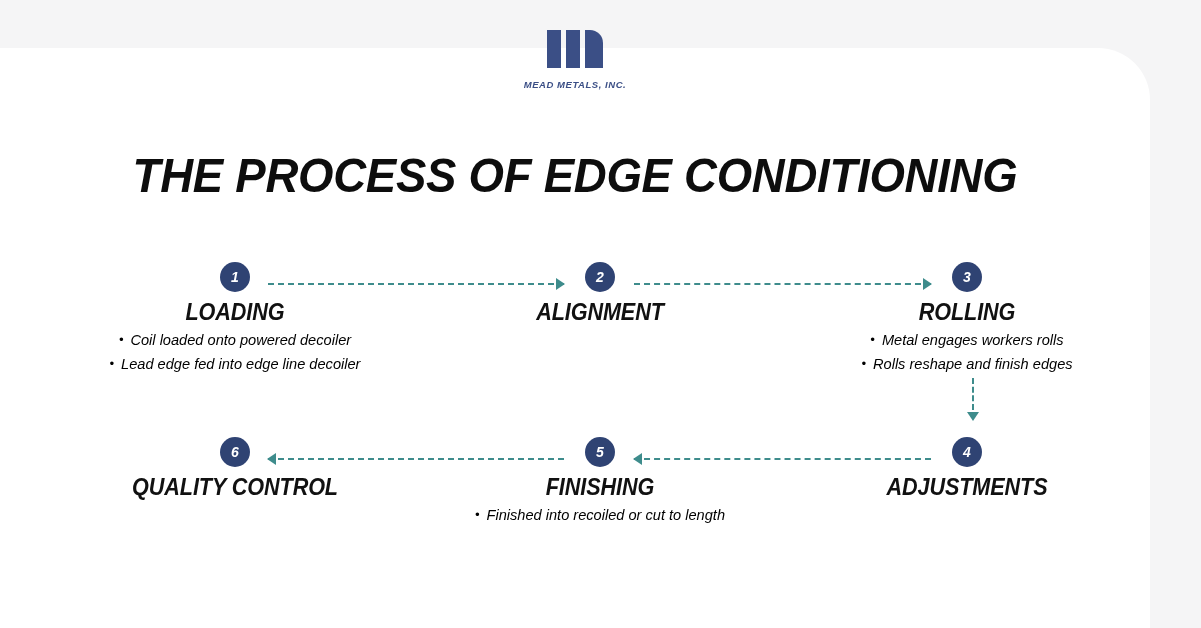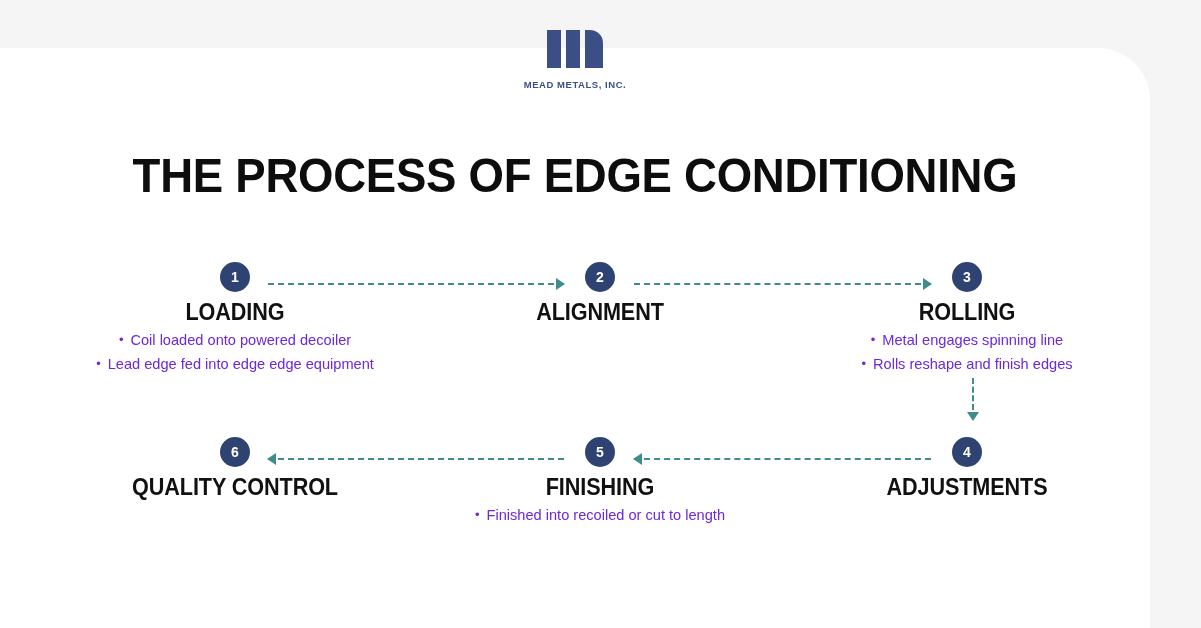--- a/index.html
+++ b/index.html
@@ -13,20 +13,21 @@
     height: 628px;
     overflow: hidden;
     font-family: "Liberation Sans", sans-serif;
   }
 
   #canvas {
     position: relative;
     width: 1201px;
     height: 628px;
     background: #f5f5f6;
+    font-style: italic;
   }
 
   
   #card {
     position: absolute;
     left: 0;
     top: 48px;
     width: 1150px;
     height: 580px;
     background: #ffffff;
@@ -135,21 +136,21 @@
     transform: scaleX(0.94);
   }
 
   .step-bullets {
     margin-top: 3px;
   }
   .bullet {
     font-family: "Liberation Sans", sans-serif;
     font-size: 14.6px;
     line-height: 24px;
-    color: #6d28d9;
+    color: #000000;
     white-space: nowrap;
   }
   .bullet .dot {
     display: inline-block;
     margin-right: 7px;
     font-size: 13px;
     vertical-align: 1px;
   }
 
   
@@ -258,34 +259,34 @@
     <span class="head"></span>
   </div>
 
   <div class="row" id="row1">
 
     <div class="step c1">
       <div class="badge">1</div>
       <div class="step-title">LOADING</div>
       <div class="step-bullets">
         <div class="bullet"><span class="dot">•</span><span>Coil loaded onto powered decoiler</span></div>
-        <div class="bullet"><span class="dot">•</span><span>Lead edge fed into edge edge equipment</span></div>
+        <div class="bullet"><span class="dot">•</span><span>Lead edge fed into edge line decoiler</span></div>
       </div>
     </div>
 
     <div class="step c2">
       <div class="badge">2</div>
       <div class="step-title">ALIGNMENT</div>
     </div>
 
     <div class="step c3">
       <div class="badge">3</div>
       <div class="step-title">ROLLING</div>
       <div class="step-bullets">
-        <div class="bullet"><span class="dot">•</span><span>Metal engages spinning line</span></div>
+        <div class="bullet"><span class="dot">•</span><span>Metal engages workers rolls</span></div>
         <div class="bullet"><span class="dot">•</span><span>Rolls reshape and finish edges</span></div>
       </div>
     </div>
 
   </div>
 
   <div class="row" id="row2">
 
     <div class="step c1">
       <div class="badge">6</div>

